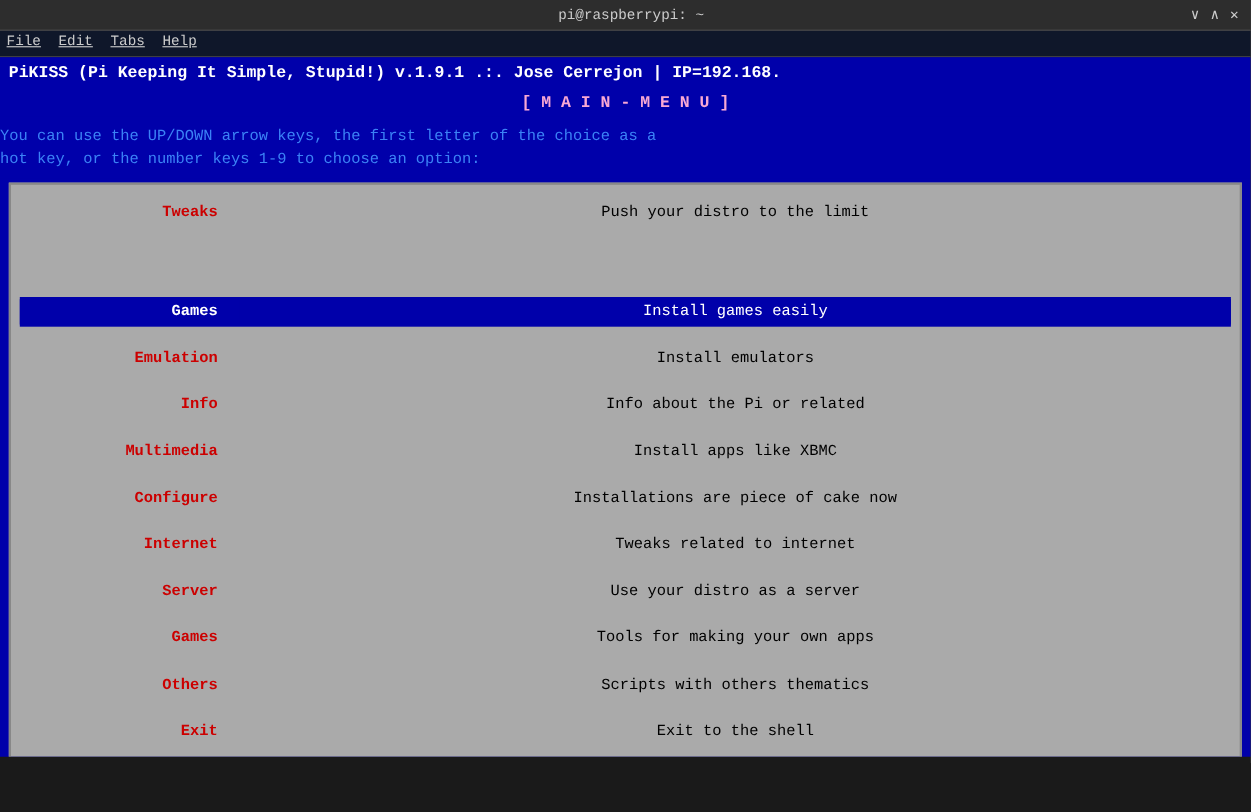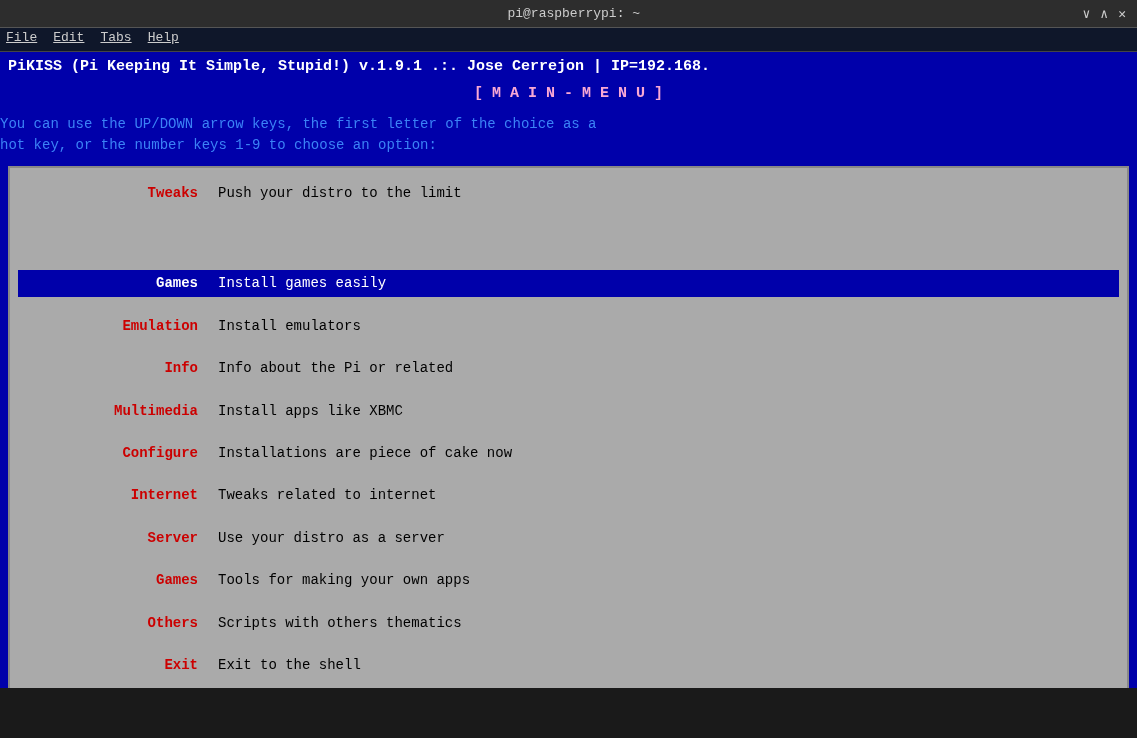--- a/index.html
+++ b/index.html
@@ -153,20 +153,21 @@
     }
 
     .menu-row.selected .menu-row-key {
       color: #ffffff;
       background: #0000aa;
     }
 
     .menu-row-desc {
       color: #000000;
       flex: 1;
+      text-align: center;
     }
 
     .menu-row.selected .menu-row-desc {
       color: #ffffff;
       background: #0000aa;
     }
 
     
     .button-bar {
       background: #0000aa;

